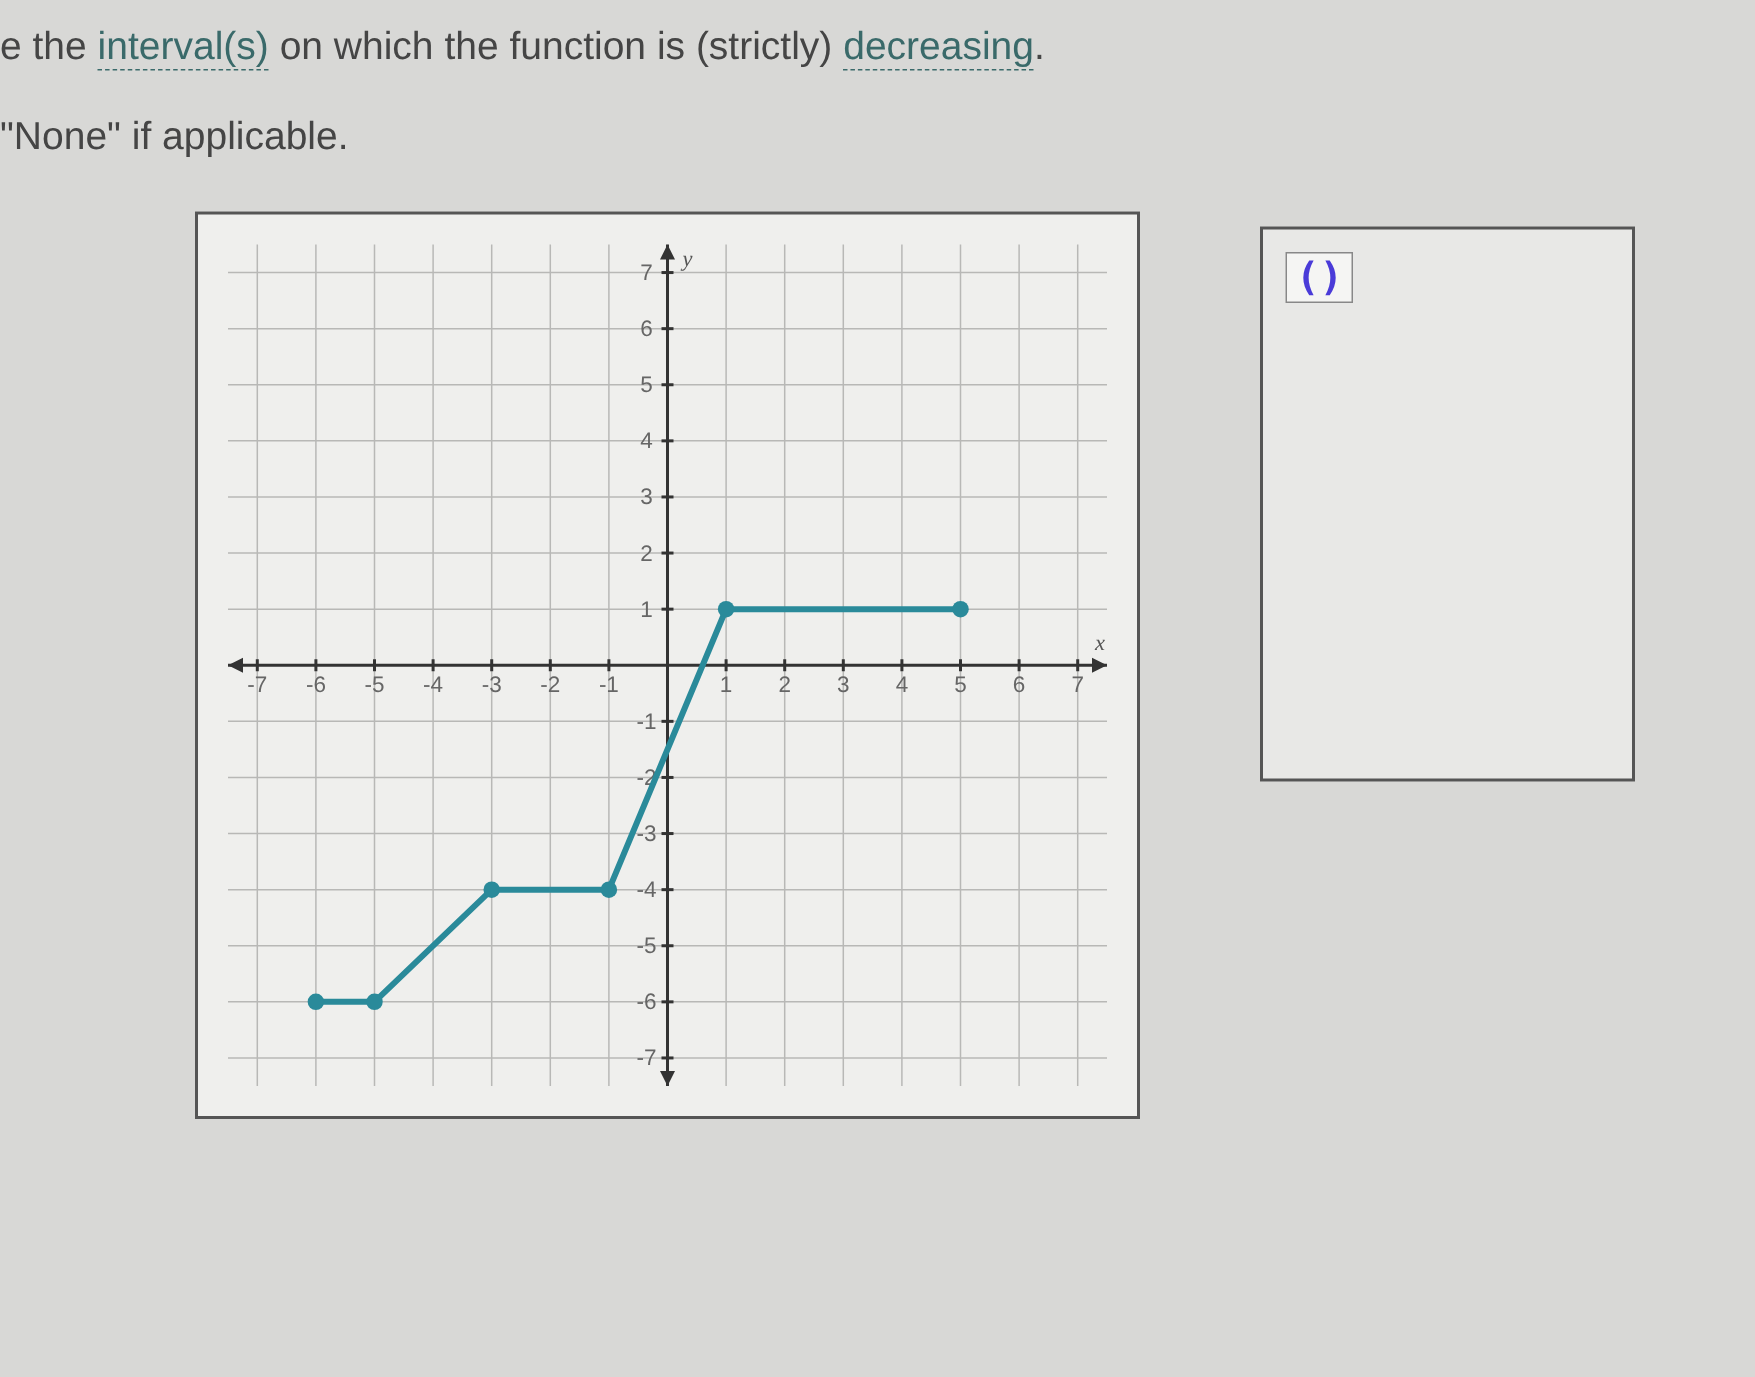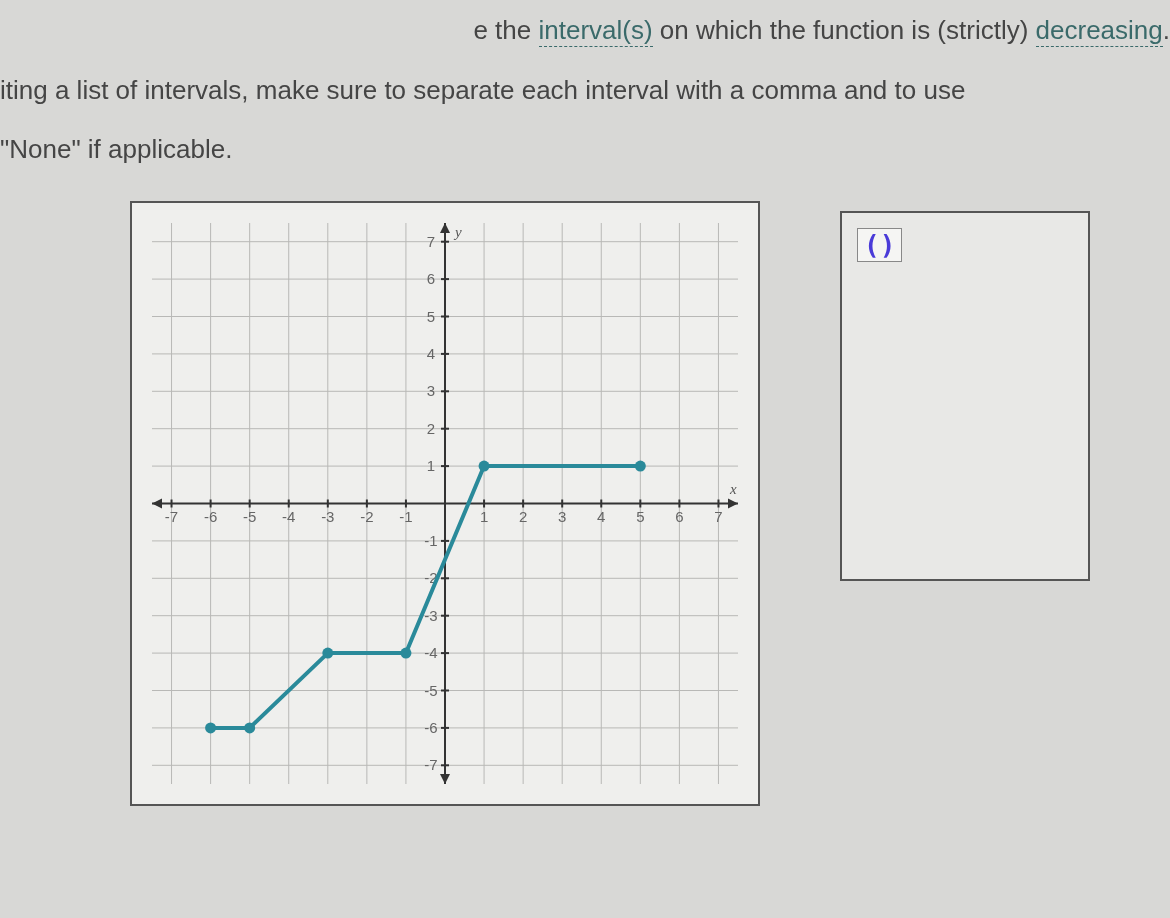--- a/index.html
+++ b/index.html
@@ -13,21 +13,21 @@
   }
   .content {
     padding: 10px 0 0 0;
   }
   .question-text {
     font-size: 26px;
     line-height: 1.6;
     color: #454545;
     font-weight: 500;
   }
-  .line1 { margin-bottom: 18px; text-align: right; }
+  .line1 { margin-bottom: 18px; }
   .line2 { margin-bottom: 0; }
   .line3 { margin-bottom: 18px; }
   .line4 { margin-bottom: 30px; }
   .term-link {
     color: #3a6a6a;
     border-bottom: 1px dashed #3a6a6a;
     padding-bottom: 1px;
   }
   .main-area {
     display: flex;
@@ -68,21 +68,20 @@
   .plot-line { stroke: #2a8a9a; stroke-width: 4; fill: none; stroke-linejoin: round; }
   .plot-point { fill: #2a8a9a; }
 </style>
 </head>
 <body>
 
 <div class="content">
   <p class="question-text line1">
     <span>e the </span><span class="term-link">interval(s)</span><span> on which the function is (strictly) </span><span class="term-link">decreasing</span><span>.</span>
   </p>
-  <p class="question-text line3">iting a list of intervals, make sure to separate each interval with a comma and to use</p>
   <p class="question-text line4">"None" if applicable.</p>
 
   <div class="main-area">
     <div class="graph-box">
       <svg id="chart-svg" width="626" height="601">
           <line x1="39.53333333333333" y1="581" x2="39.53333333333333" y2="20" class="grid-line"></line>
           <line x1="78.6" y1="581" x2="78.6" y2="20" class="grid-line"></line>
           <line x1="117.66666666666666" y1="581" x2="117.66666666666666" y2="20" class="grid-line"></line>
           <line x1="156.73333333333335" y1="581" x2="156.73333333333335" y2="20" class="grid-line"></line>
           <line x1="195.79999999999998" y1="581" x2="195.79999999999998" y2="20" class="grid-line"></line>

